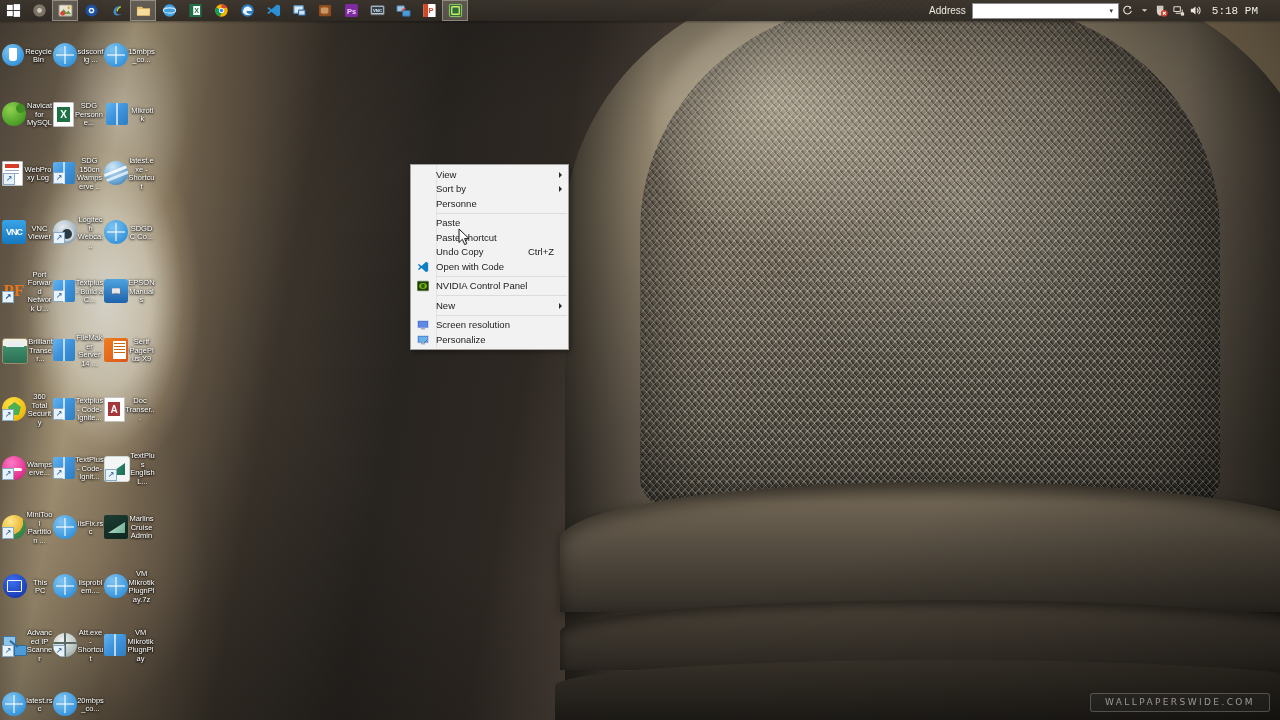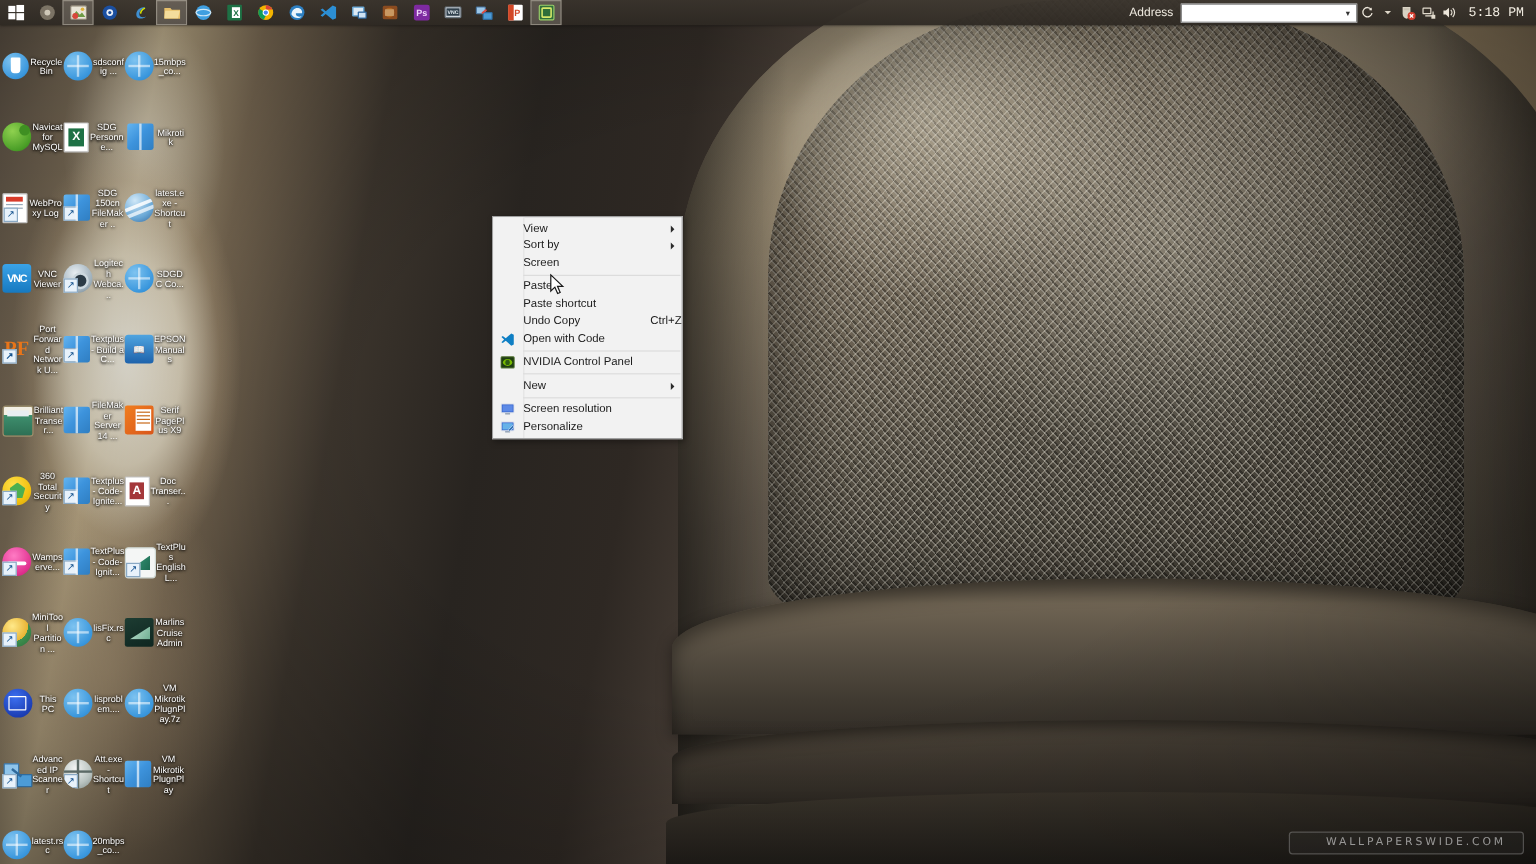--- a/index.html
+++ b/index.html
@@ -94,21 +94,21 @@
   #vignette {
     position: absolute; inset: 0;
     background: radial-gradient(ellipse 900px 620px at 52% 48%, rgba(0,0,0,0) 40%, rgba(0,0,0,0.30) 82%, rgba(0,0,0,0.52) 100%);
     pointer-events: none;
   }
 
   
   #watermark {
     position: absolute;
     right: 10px; bottom: 8px;
-    padding: 3px 14px 4px 30px;
+    padding: 3px 14px 4px 14px;
     border: 1px solid rgba(200,200,200,0.30);
     border-radius: 3px;
     color: rgba(215,215,215,0.65);
     font-size: 9px;
     letter-spacing: 2.4px;
     font-family: "DejaVu Sans", sans-serif;
     background: rgba(70,70,70,0.16);
   }
 
   
@@ -128,21 +128,21 @@
   }
   .tb-btn.active {
     background: rgba(230,225,210,0.22);
     box-shadow: inset 0 0 0 1px rgba(240,235,220,0.35);
   }
   .tb-ico { width: 15px; height: 15px; display: block; }
 
   #tb-right {
     margin-left: auto;
     display: flex; align-items: center; height: 21px;
-    padding-right: 6px; gap: 0px;
+    padding-right: 18px; gap: 0px;
   }
   #addr-label {
     color: #efeae0; font-size: 10px; margin-right: 6px;
     font-family: "Liberation Sans", sans-serif;
   }
   #addr-box {
     width: 145px; height: 14px;
     background: #ffffff;
     border: 1px solid #8b8b8b;
     display: flex; align-items: center;
@@ -241,21 +241,21 @@
   .ic-doc {
     width: 19px; height: 23px; margin: 1px auto;
     background: #ffffff; border: 1px solid #c2c2c2;
     position: relative; border-radius: 1px;
   }
   .ic-circle { width: 24px; height: 24px; border-radius: 50%; margin: 1px auto; }
 
   
   #ctx {
     position: absolute;
-    left: 410px; top: 180px;
+    left: 410px; top: 164px;
     width: 157px;
     background: #f2f2f2;
     border: 1px solid #a0a0a0;
     box-shadow: 2px 2px 5px rgba(0,0,0,0.35);
     font-family: "Liberation Sans", sans-serif;
     z-index: 40;
     padding: 2px 0 2px 0;
   }
   #ctx-gutter {
     position: absolute; left: 0; top: 0; bottom: 0; width: 25px;
@@ -269,21 +269,21 @@
     padding-left: 25px;
     font-size: 9.5px;
     color: #1b1b1b;
     z-index: 2;
   }
   .ctx-ico {
     position: absolute; left: 6px; top: 1.5px;
     width: 12px; height: 12px;
   }
   .ctx-label { flex: 1; white-space: nowrap; }
-  .ctx-accel { font-size: 9.5px; color: #1b1b1b; padding-right: 0; }
+  .ctx-accel { font-size: 9.5px; color: #1b1b1b; padding-right: 14px; }
   .ctx-arrow {
     position: absolute; right: 6px; top: 4.5px;
     width: 0; height: 0;
     border-left: 3.5px solid #2a2a2a;
     border-top: 3px solid transparent;
     border-bottom: 3px solid transparent;
   }
   .ctx-sep {
     height: 1px; margin: 2px 1px 2px 25px;
     background: #dcdcdc;
@@ -365,21 +365,21 @@
           </div>
         </div>
         <div class="dicon-label">WebProxy Log</div>
       </div>
       <div class="dicon">
         <div class="dicon-img">
           <div class="ic-folderblue">
             <span class="shortcut-arrow">↗</span>
           </div>
         </div>
-        <div class="dicon-label">SDG 150cn FileMaker ..</div>
+        <div class="dicon-label">SDG 150cn Wampserve ..</div>
       </div>
       <div class="dicon">
         <div class="dicon-img">
           <div class="ic-circle" style="background:radial-gradient(circle at 35% 25%,#cfe7f7,#6aa8d6 62%,#35689c);position:relative;overflow:hidden">
             <div style="position:absolute;left:-2px;top:8px;width:30px;height:3px;background:rgba(255,255,255,.85);transform:rotate(-22deg)"></div>
             <div style="position:absolute;left:-2px;top:14px;width:30px;height:3px;background:rgba(255,255,255,.7);transform:rotate(-22deg)"></div>
           </div>
         </div>
         <div class="dicon-label">latest.exe - Shortcut</div>
       </div>
@@ -589,21 +589,21 @@
     <div id="ctx-items">
         <div class="ctx-item">
           <span class="ctx-label">View</span>
           <span class="ctx-arrow"></span>
         </div>
         <div class="ctx-item">
           <span class="ctx-label">Sort by</span>
           <span class="ctx-arrow"></span>
         </div>
         <div class="ctx-item">
-          <span class="ctx-label">Screen</span>
+          <span class="ctx-label">Personne</span>
         </div>
         <div class="ctx-sep"></div>
         <div class="ctx-item">
           <span class="ctx-label">Paste</span>
         </div>
         <div class="ctx-item">
           <span class="ctx-label">Paste shortcut</span>
         </div>
         <div class="ctx-item">
           <span class="ctx-label">Undo Copy</span>

